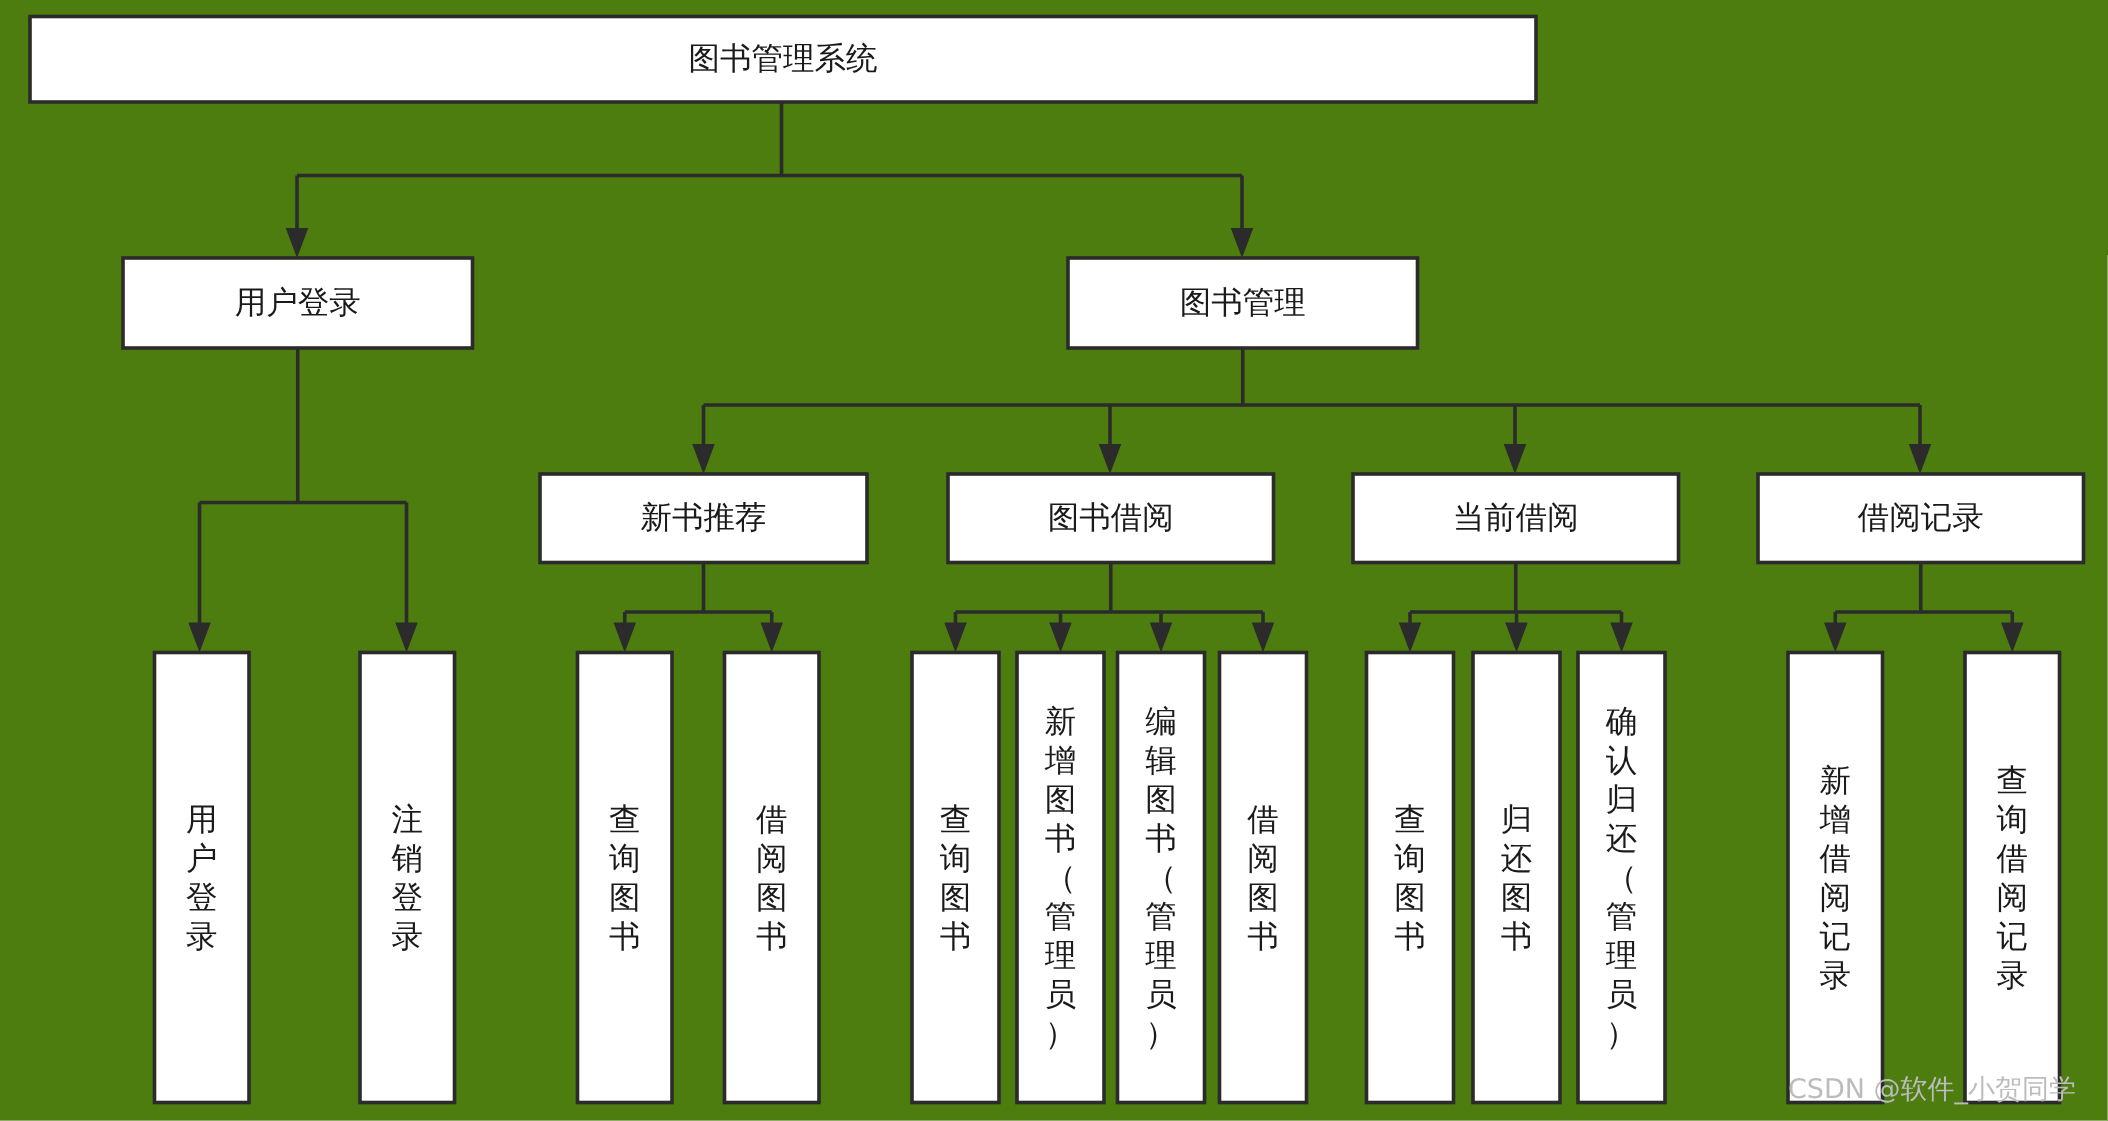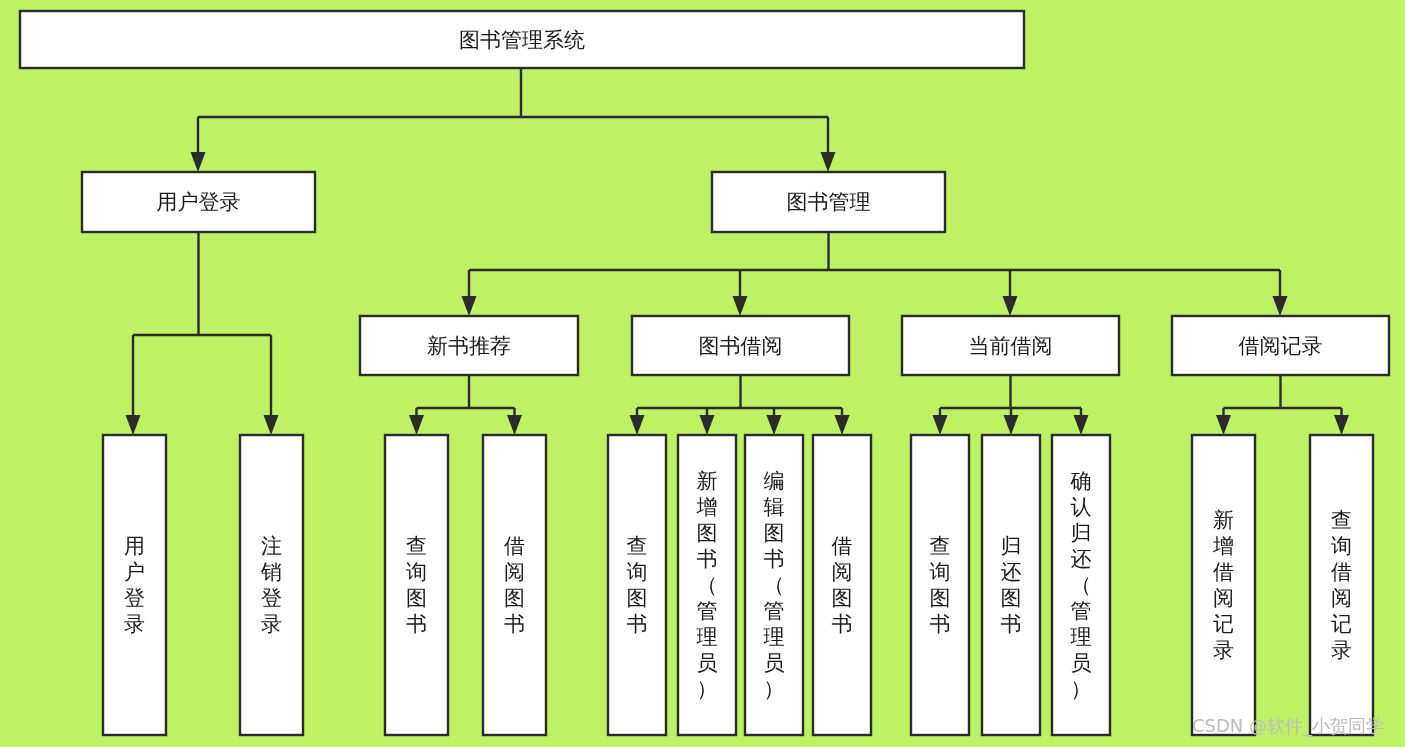--- a/index.html
+++ b/index.html
@@ -11,21 +11,21 @@
     width: 1405px;
     height: 747px;
     font-family: "DejaVu Sans", "Liberation Sans", sans-serif;
     overflow: hidden;
     position: relative;
   }
   #diagram-root {
     position: relative;
     width: 1405px;
     height: 747px;
-    background: #bef264;
+    background: #4d7c0f;
   }
   svg.diagram-canvas {
     position: absolute;
     left: 0;
     top: 0;
     width: 1405px;
     height: 747px;
     display: block;
   }
   .node-box {

